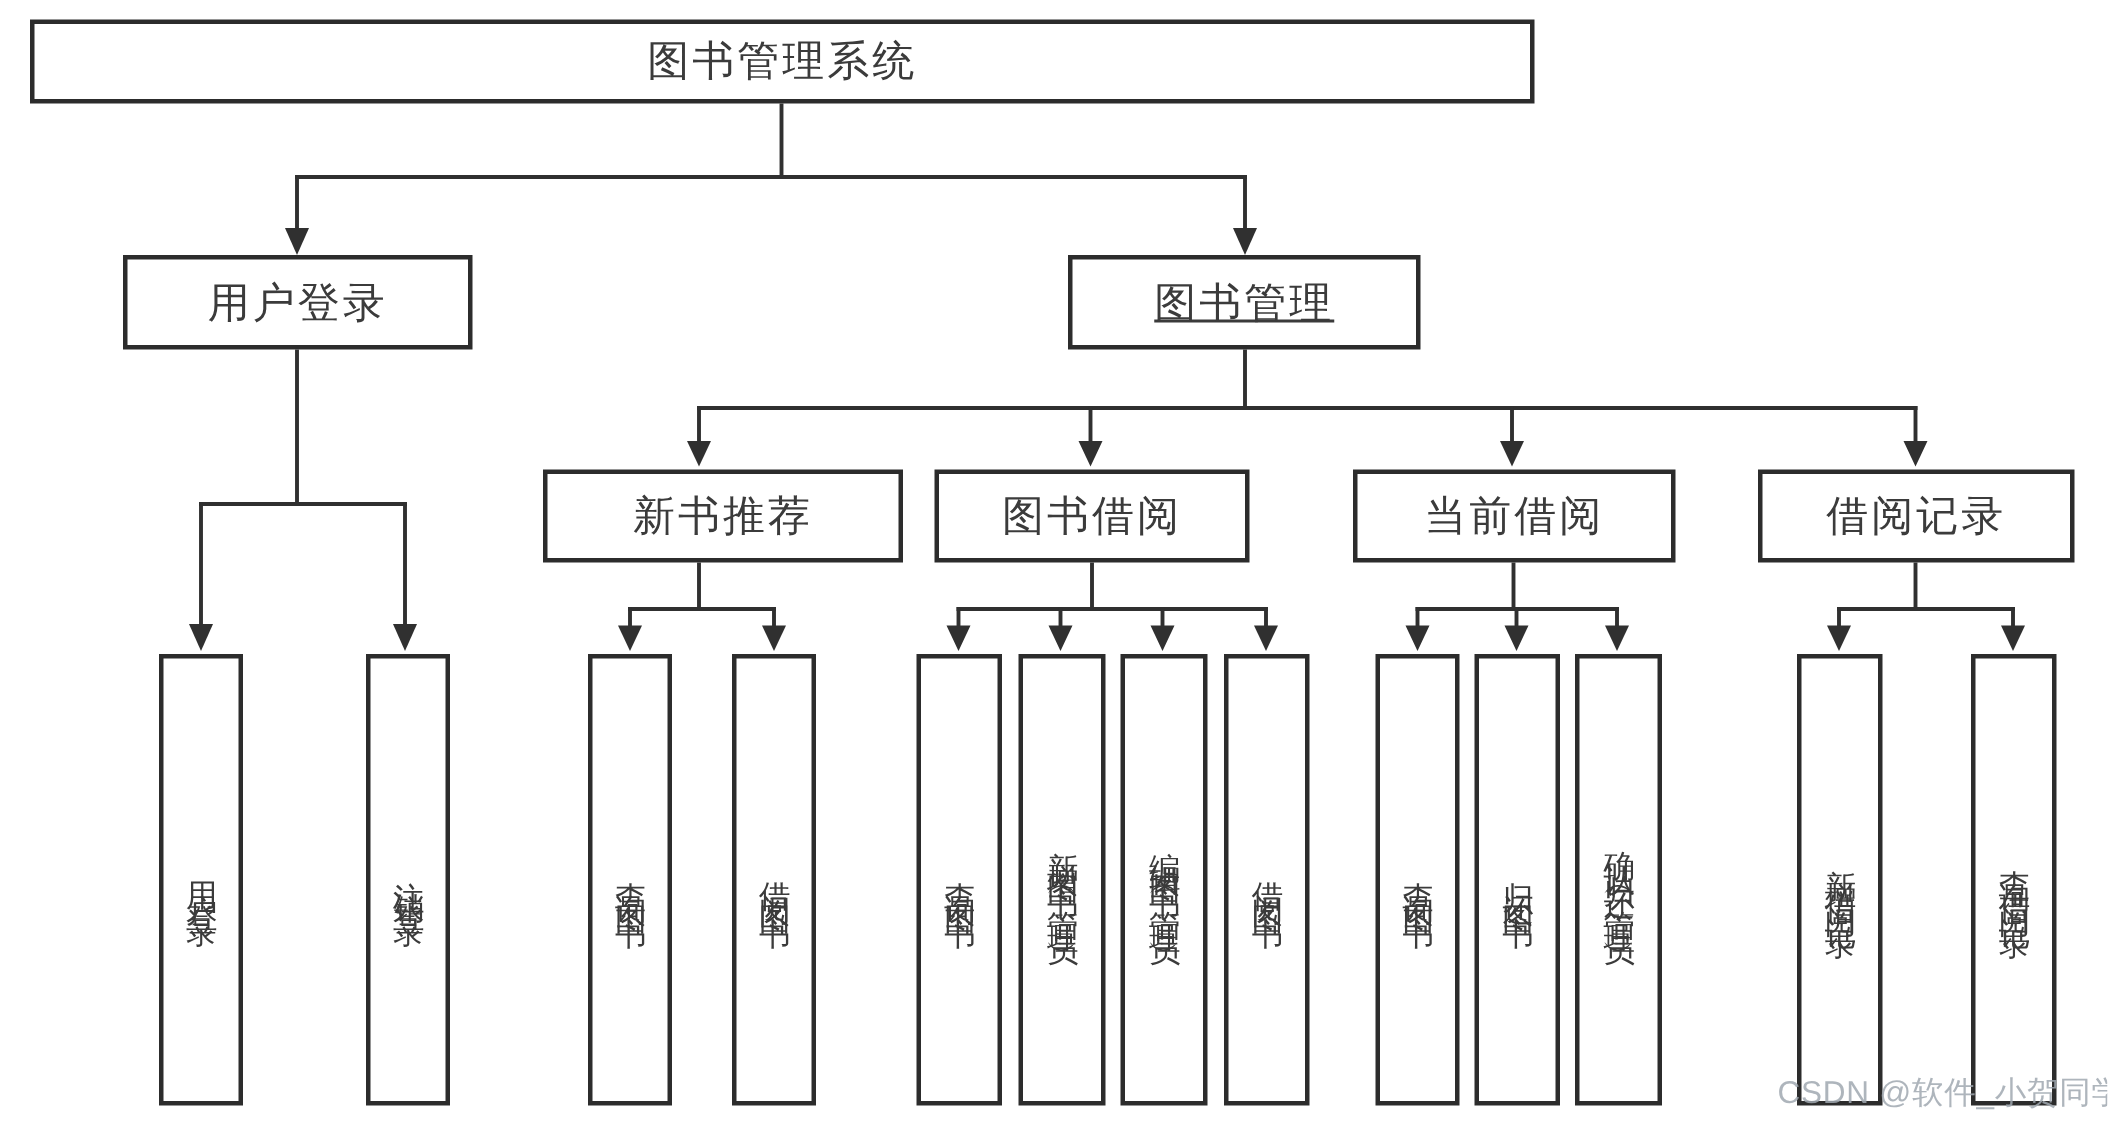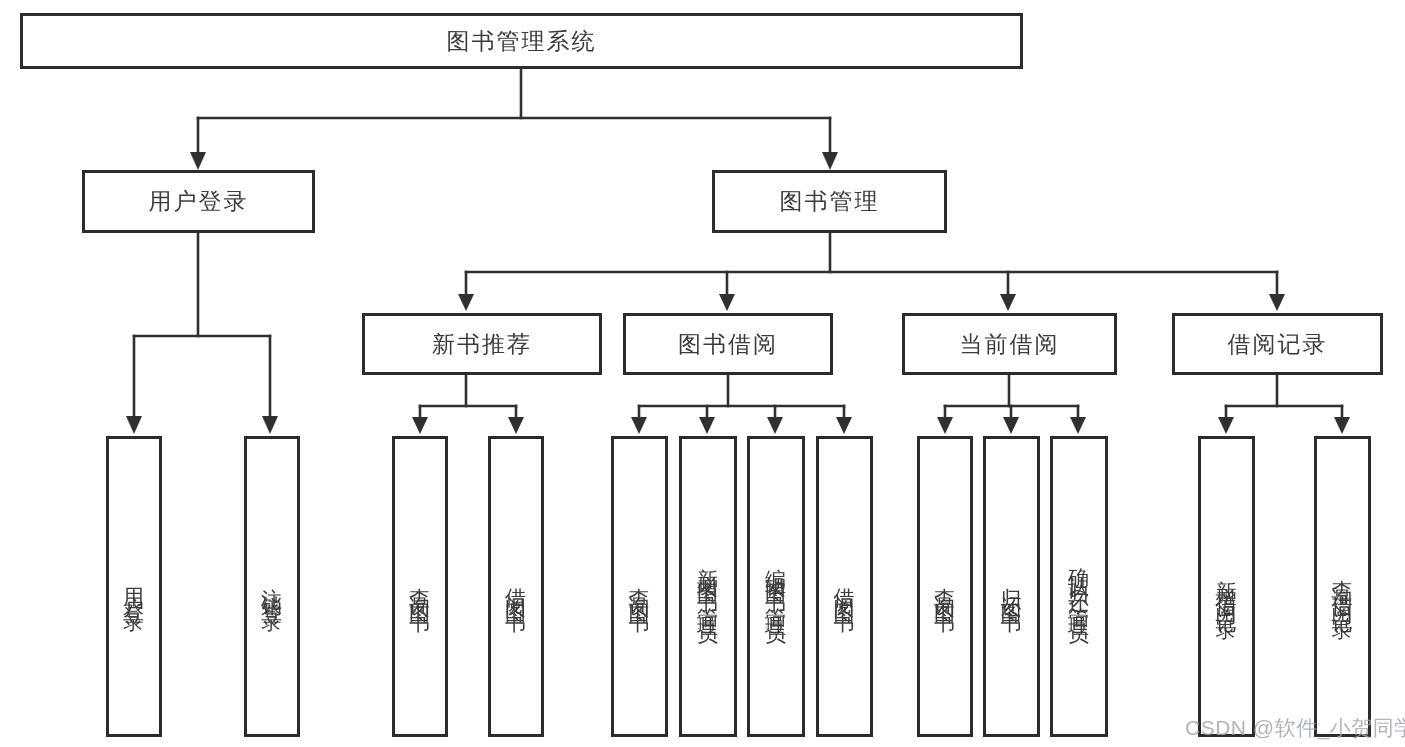--- a/index.html
+++ b/index.html
@@ -25,21 +25,21 @@
     position: absolute;
     box-sizing: border-box;
     border: 3px solid #2c2c2c;
     background: #ffffff;
     display: flex;
     align-items: center;
     justify-content: center;
     color: #3b3b3b;
   }
   .hbox {
-    font-size: 23px;
+    font-size: 28px;
     letter-spacing: 2px;
     white-space: nowrap;
   }
   .vbox .vtext {
     writing-mode: vertical-rl;
     text-orientation: mixed;
     font-size: 21px;
     letter-spacing: 8px;
     line-height: 1;
     color: #3b3b3b;
@@ -133,21 +133,21 @@
     </g>
   </svg>
 
   <div class="box hbox" style="left:20px;top:13px;width:1003px;height:56px;">
     <span>图书管理系统</span>
   </div>
 
   <div class="box hbox" style="left:82px;top:170px;width:233px;height:63px;">
     <span>用户登录</span>
   </div>
-  <div class="box hbox" style="left:712px;top:170px;width:235px;height:63px;">
+  <div class="box hbox" style="left:712px;top:170px;width:235px;height:63px;text-decoration:underline;">
     <span>图书管理</span>
   </div>
 
   <div class="box hbox" style="left:362px;top:313px;width:240px;height:62px;">
     <span>新书推荐</span>
   </div>
   <div class="box hbox" style="left:902px;top:313px;width:215px;height:62px;">
     <span>当前借阅</span>
   </div>
   <div class="box hbox" style="left:623px;top:313px;width:210px;height:62px;">

